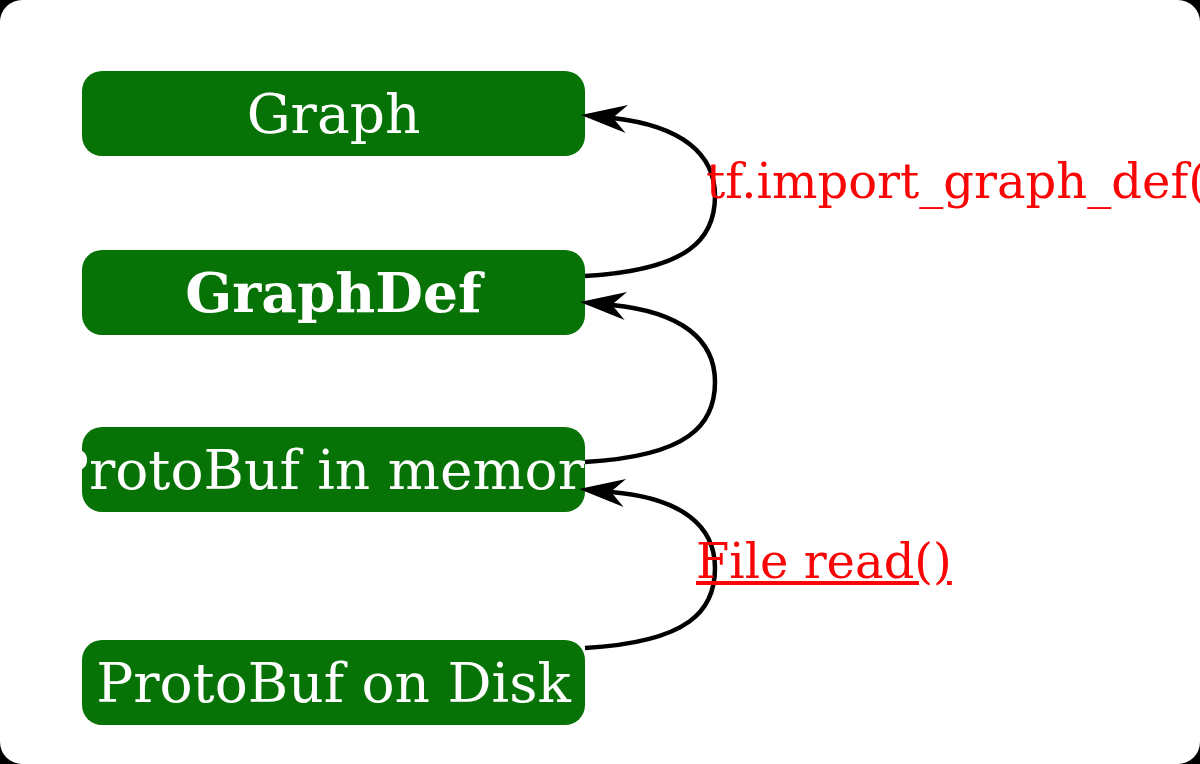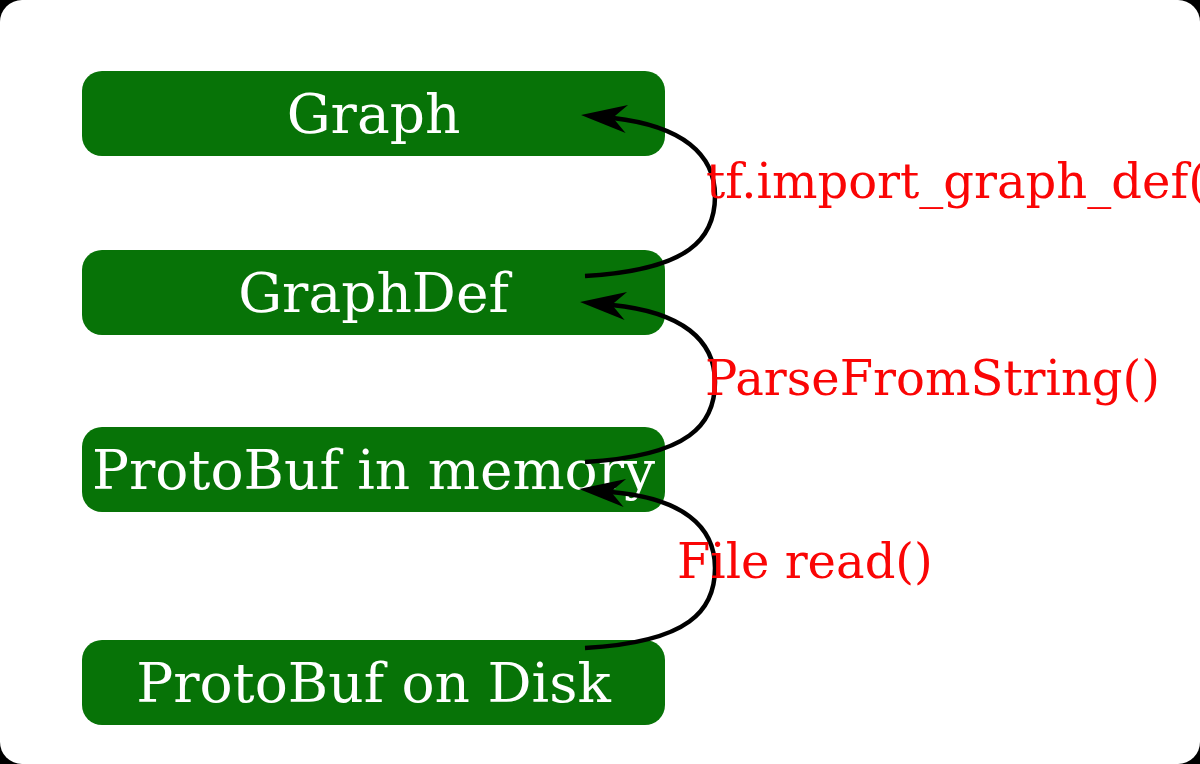--- a/index.html
+++ b/index.html
@@ -11,21 +11,21 @@
   }
   .canvas {
     position: absolute; left: 0; top: 0;
     width: 1200px; height: 764px;
     background: #ffffff;
     border-radius: 22px;
     overflow: hidden;
   }
   .node {
     position: absolute;
-    left: 82px; width: 583px; height: 85px;
+    left: 82px; width: 503px; height: 85px;
     border-radius: 20px;
     display: flex; align-items: center; justify-content: center;
     color: #ffffff;
     font-size: 55px;
     white-space: nowrap;
   }
   .n0 { top: 71px; }
   .n1 { top: 250px; }
   .n2 { top: 427px; }
   .n3 { top: 606px; margin-top: 34px; }
@@ -36,46 +36,45 @@
   }
   .curve { fill: none; stroke-width: 4.5px; }
   .arrow-label {
     position: absolute;
     font-size: 48px;
     line-height: 1;
     white-space: nowrap;
   }
   .l0 { left: 706px; top: 157px; }
   .l1 { left: 705px; top: 354px; }
-  .l2 { left: 677px; top: 537px; }
+  .l2 { left: 696px; top: 537px; text-decoration: underline; }
 </style>
 </head>
 <body>
 
 <div class="canvas">
 
   <div class="node n0" style="background-color: rgb(7, 115, 7);">Graph</div>
 
-  <div class="node n1" style="background-color: rgb(7, 115, 7);">GraphDef</div>
+  <div class="node n1" style="background-color: rgb(7, 115, 7); font-weight: bold;">GraphDef</div>
 
   <div class="node n2" style="background-color: rgb(7, 115, 7);">ProtoBuf in memory</div>
 
   <div class="node n3" style="background-color: rgb(7, 115, 7);">ProtoBuf on Disk</div>
 
   <svg class="arrow-layer" viewBox="0 0 1200 764" xmlns="http://www.w3.org/2000/svg">
 
     <path class="curve" d="M 585 276 C 690 270, 715 238, 715 196 C 715 154, 682 126, 613 118" stroke="#000000"></path>
     <polygon points="0,0 46,-14 32,0 46,14" transform="translate(581,115) rotate(5)" fill="#000000"></polygon>
 
     <path class="curve" d="M 585 462 C 690 456, 715 424, 715 382 C 715 340, 682 312, 612 305" stroke="#000000"></path>
     <polygon points="0,0 46,-14 32,0 46,14" transform="translate(580,302) rotate(5)" fill="#000000"></polygon>
 
     <path class="curve" d="M 585 648 C 690 642, 715 610, 715 568 C 715 526, 682 498, 611 492" stroke="#000000"></path>
     <polygon points="0,0 46,-14 32,0 46,14" transform="translate(579,489) rotate(5)" fill="#000000"></polygon>
   </svg>
 
   <div class="arrow-label l0" style="color: rgb(250, 5, 5);">tf.import_graph_def()</div>
 
-  <div class="arrow-label l1" style="color: rgb(250, 5, 5);">ParseFromString()</div>
 
   <div class="arrow-label l2" style="color: rgb(250, 5, 5);">File read()</div>
 
 </div>
 
 </body></html>

